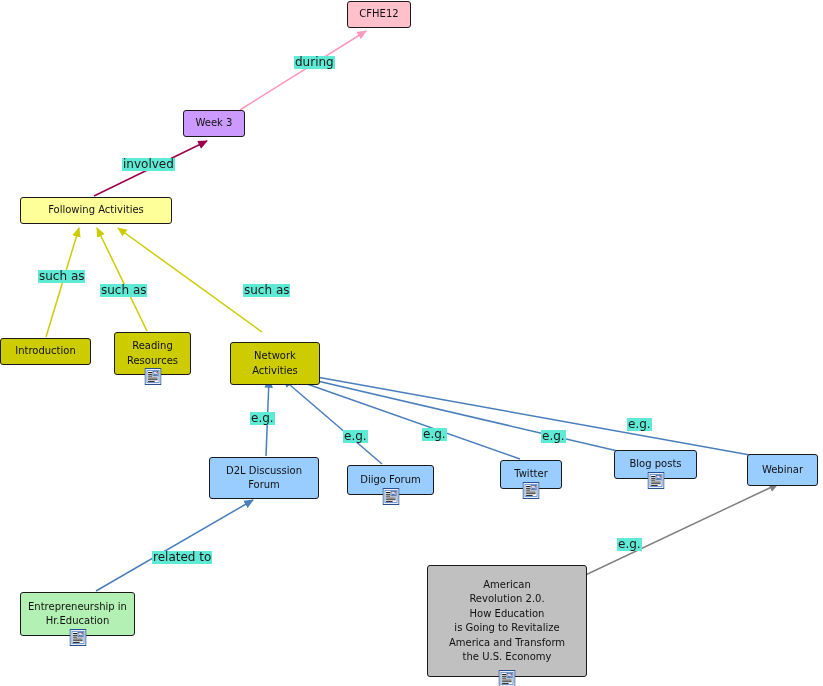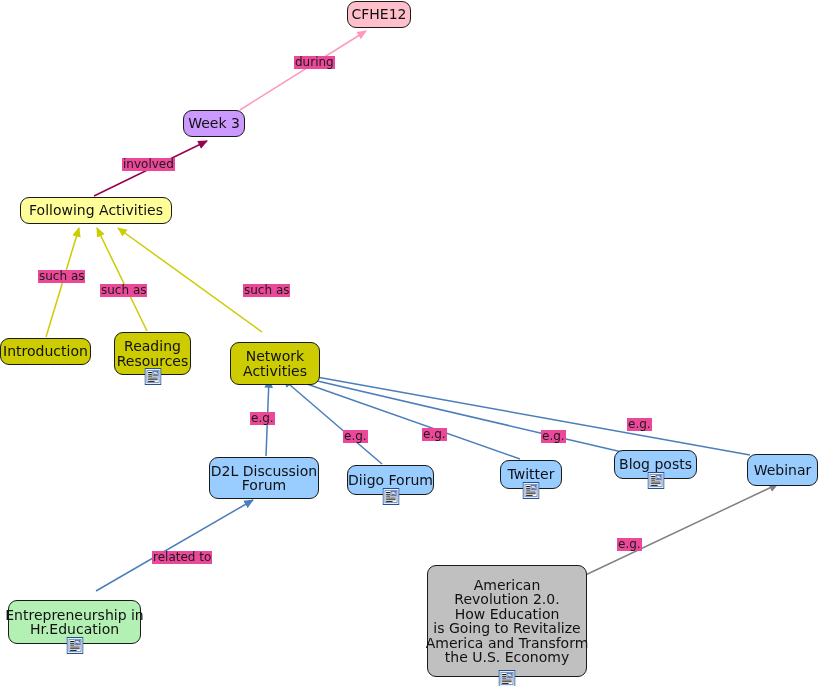--- a/index.html
+++ b/index.html
@@ -23,27 +23,27 @@
     left: 0;
     top: 0;
     width: 823px;
     height: 686px;
     pointer-events: none;
   }
   .node {
     position: absolute;
     box-sizing: border-box;
     border: 1.6px solid #1a1a1a;
-    border-radius: 9px;
+    border-radius: 3px;
     display: flex;
     align-items: center;
     justify-content: center;
     text-align: center;
     color: #111111;
-    font-size: 14px;
+    font-size: 10px;
     line-height: 14.5px;
     padding: 3px 7px;
     white-space: pre;
     z-index: 5;
   }
   .node.pink   { background: #ffc0cb; }
   .node.purple { background: #cc99ff; }
   .node.cream  { background: #ffff99; }
   .node.olive  { background: #cccc00; }
   .node.blue   { background: #99ccff; }
@@ -60,21 +60,21 @@
     z-index: 6;
   }
   .badge svg { display: block; }
 
   .elabel {
     position: absolute;
     font-size: 12px;
     line-height: 13px;
     color: #1a1a1a;
     white-space: nowrap;
-    background: #ec4899;
+    background: #5eead4;
     padding: 0 1px;
     z-index: 4;
   }
 </style>
 </head>
 <body>
 
 <div id="canvas">
   <svg id="edge-layer" viewBox="0 0 823 686" width="823" height="686">
       <defs>
@@ -174,21 +174,21 @@
           <path d="M9 7.6 L10.4 5.4 L11.5 7 L12.3 6.1 L13.2 7.6 z" fill="#2a4f8f"></path>
           <circle cx="12.6" cy="4.6" r="0.7" fill="#d93b3b"></circle>
           <rect x="3.6" y="4.0" width="4.2" height="1" fill="#1a1a1a"></rect>
           <rect x="3.6" y="5.8" width="4.2" height="1" fill="#1a1a1a"></rect>
           <rect x="3.6" y="7.6" width="4.2" height="1" fill="#1a1a1a"></rect>
           <rect x="3.6" y="9.6" width="9.6" height="0.9" fill="#1a1a1a"></rect>
           <rect x="3.6" y="11.3" width="9.6" height="0.9" fill="#1a1a1a"></rect>
           <rect x="3.6" y="13.0" width="6.5" height="0.9" fill="#1a1a1a"></rect>
         </svg></span></div>
     <div class="node blue" style="left: 747px; top: 454px; width: 71px; height: 32px; text-align: right;"><span>Webinar</span></div>
-    <div class="node green" style="left: 8px; top: 592px; width: 133px; height: 44px; margin-top: 8px;"><span>Entrepreneurship in
+    <div class="node green" style="left: 20px; top: 592px; width: 115px; height: 44px;"><span>Entrepreneurship in
 Hr.Education</span><span class="badge"><svg viewBox="0 0 17 17" width="17" height="17">
           <rect x="0.5" y="0.5" width="16" height="16" fill="#e8eef8" stroke="#2a4f8f" stroke-width="1"></rect>
           <rect x="2.5" y="2.5" width="12" height="12" fill="#ffffff" stroke="#5580c0" stroke-width="0.8"></rect>
           <rect x="8.5" y="3.5" width="5" height="4.5" fill="#cfe0f5" stroke="#33538c" stroke-width="0.7"></rect>
           <path d="M9 7.6 L10.4 5.4 L11.5 7 L12.3 6.1 L13.2 7.6 z" fill="#2a4f8f"></path>
           <circle cx="12.6" cy="4.6" r="0.7" fill="#d93b3b"></circle>
           <rect x="3.6" y="4.0" width="4.2" height="1" fill="#1a1a1a"></rect>
           <rect x="3.6" y="5.8" width="4.2" height="1" fill="#1a1a1a"></rect>
           <rect x="3.6" y="7.6" width="4.2" height="1" fill="#1a1a1a"></rect>
           <rect x="3.6" y="9.6" width="9.6" height="0.9" fill="#1a1a1a"></rect>

